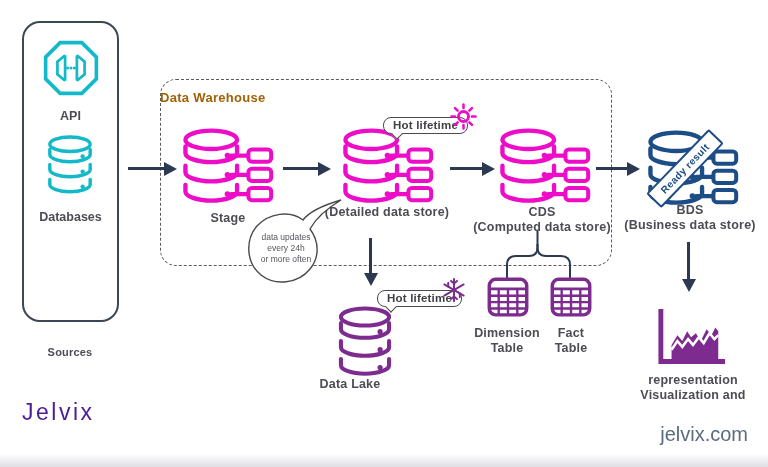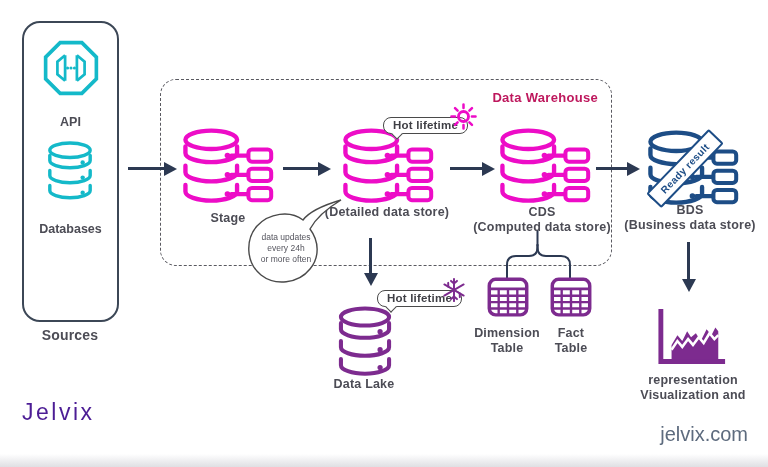--- a/index.html
+++ b/index.html
@@ -5,27 +5,27 @@
   html,body{margin:0;padding:0;background:#fff;}
   .canvas{position:relative;width:768px;height:467px;background:#ffffff;overflow:hidden;
           font-family:"Liberation Sans",sans-serif;}
   .abs{position:absolute;}
   .lbl{position:absolute;font-weight:bold;color:#4c4c55;font-size:12.5px;line-height:1.22;
        text-align:center;letter-spacing:.2px;z-index:3;}
   
   .sources-panel{position:absolute;left:22px;top:21px;width:97px;height:301px;
       border:2px solid #3c4756;border-radius:18px;background:#fff;z-index:3;
       display:flex;flex-direction:column;align-items:center;padding-top:16px;gap:11px;box-sizing:border-box;}
-  .src-item{display:flex;flex-direction:column;align-items:center;gap:18px;}
+  .src-item{display:flex;flex-direction:column;align-items:center;gap:12px;}
   .src-item .lbl2{font-weight:bold;color:#4c4c55;font-size:12.5px;line-height:1.2;text-align:center;}
   
   .warehouse-box{position:absolute;left:160px;top:79px;width:452px;height:187px;
       border:1.6px dashed #595960;border-radius:16px;z-index:1;box-sizing:border-box;}
-  .warehouse-title{position:absolute;left:146px;top:90px;width:452px;text-align:right;
-      font-weight:bold;font-size:13px;color:#be185d;letter-spacing:.3px;z-index:2;}
+  .warehouse-title{position:absolute;left:160px;top:90px;width:452px;text-align:left;
+      font-weight:bold;font-size:13px;color:#a16207;letter-spacing:.3px;z-index:2;}
   
   .ah{position:absolute;height:3px;background:#2c3952;z-index:2;}
   .ah::after{content:"";position:absolute;right:-12px;top:-5.5px;width:0;height:0;
       border-left:13px solid #2c3952;border-top:7px solid transparent;border-bottom:7px solid transparent;}
   .av{position:absolute;width:3px;background:#2c3952;z-index:2;}
   .av::after{content:"";position:absolute;bottom:-12px;left:-5.5px;width:0;height:0;
       border-top:13px solid #2c3952;border-left:7px solid transparent;border-right:7px solid transparent;}
   
   .ico{position:absolute;z-index:3;}
   .ico svg{display:block;}
@@ -101,21 +101,21 @@
       </svg>
       <div class="lbl2">API</div>
     </div>
     <div class="src-item">
       <svg viewBox="0 0 76 92" width="52" style="color:#14b9c9">
         <use href="#db-plain"></use>
       </svg>
       <div class="lbl2">Databases</div>
     </div>
   </div>
-  <div class="lbl" style="left:18px;top:327px;width:104px;font-size:14px;">Sources</div>
+  <div class="lbl" style="left:18px;top:346px;width:104px;font-size:11px;">Sources</div>
 
   <div class="warehouse-box"></div>
   <div class="warehouse-title">Data Warehouse</div>
 
   <div class="ah" style="left:128px;top:167px;width:37px;"></div>
   <div class="ah" style="left:283px;top:167px;width:36px;"></div>
   <div class="ah" style="left:450px;top:167px;width:33px;"></div>
   <div class="ah" style="left:596px;top:167px;width:32px;"></div>
   <div class="av" style="left:369px;top:238px;height:36px;"></div>
   <div class="av" style="left:687px;top:242px;height:38px;"></div>
@@ -174,21 +174,21 @@
     <text x="46" y="44" text-anchor="middle" font-size="8.5" font-weight="500" fill="#55555e">data updates</text>
     <text x="46" y="55" text-anchor="middle" font-size="8.5" font-weight="500" fill="#55555e">every 24h</text>
     <text x="46" y="66" text-anchor="middle" font-size="8.5" font-weight="500" fill="#55555e">or more often</text>
   </svg>
 
   <div class="ico" style="left:334px;top:306px;">
     <svg viewBox="0 0 76 92" width="62" style="color:#7d2b8f">
         <use href="#db-plain"></use>
       </svg>
   </div>
-  <div class="lbl" style="left:322px;top:377px;width:84px;">Data Lake</div>
+  <div class="lbl" style="left:308px;top:377px;width:84px;">Data Lake</div>
   <div class="callout" style="left:377px;top:290px;">Hot lifetime</div>
   <div class="ico" style="left:441px;top:277px;z-index:6;">
     <svg viewBox="0 0 28 28" width="26">
       <g fill="none" stroke="#7d2b8f" stroke-width="2.1" stroke-linecap="round">
         <path d="M14 2 V26 M3.6 8 L24.4 20 M24.4 8 L3.6 20"></path>
         <path d="M14 7 L10.8 4.2 M14 7 L17.2 4.2 M14 21 L10.8 23.8 M14 21 L17.2 23.8"></path>
         <path d="M7.9 10.5 L7.7 6.3 M20.1 17.5 L20.3 21.7"></path>
       </g>
     </svg>
   </div>

